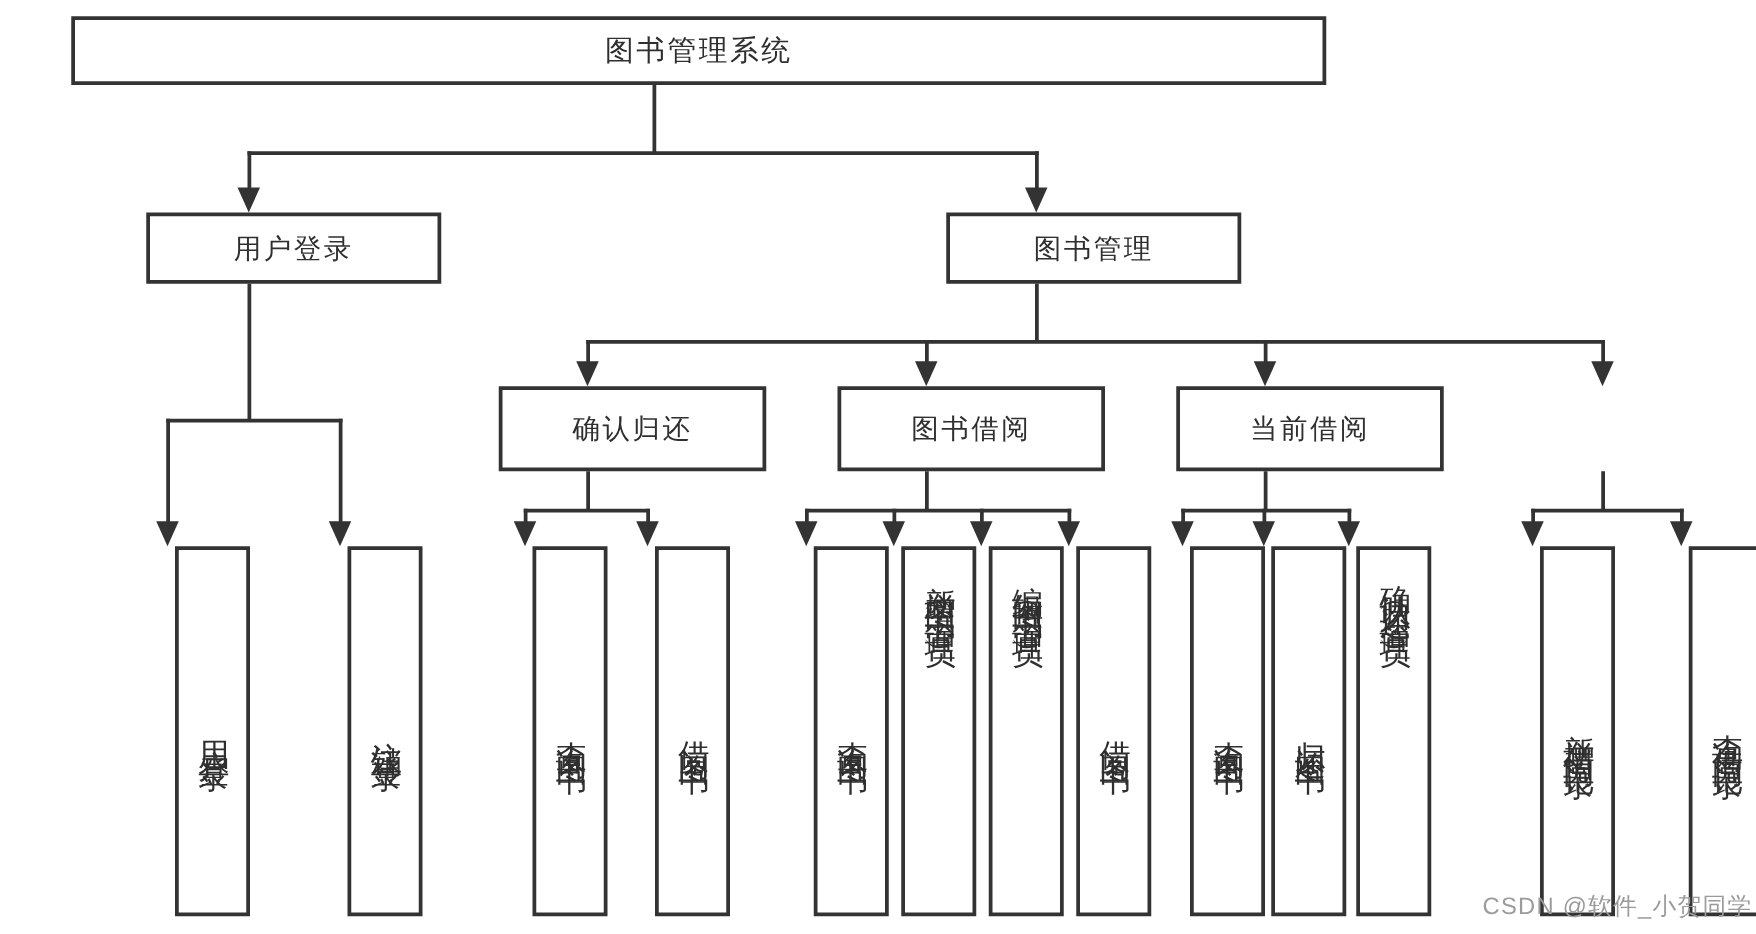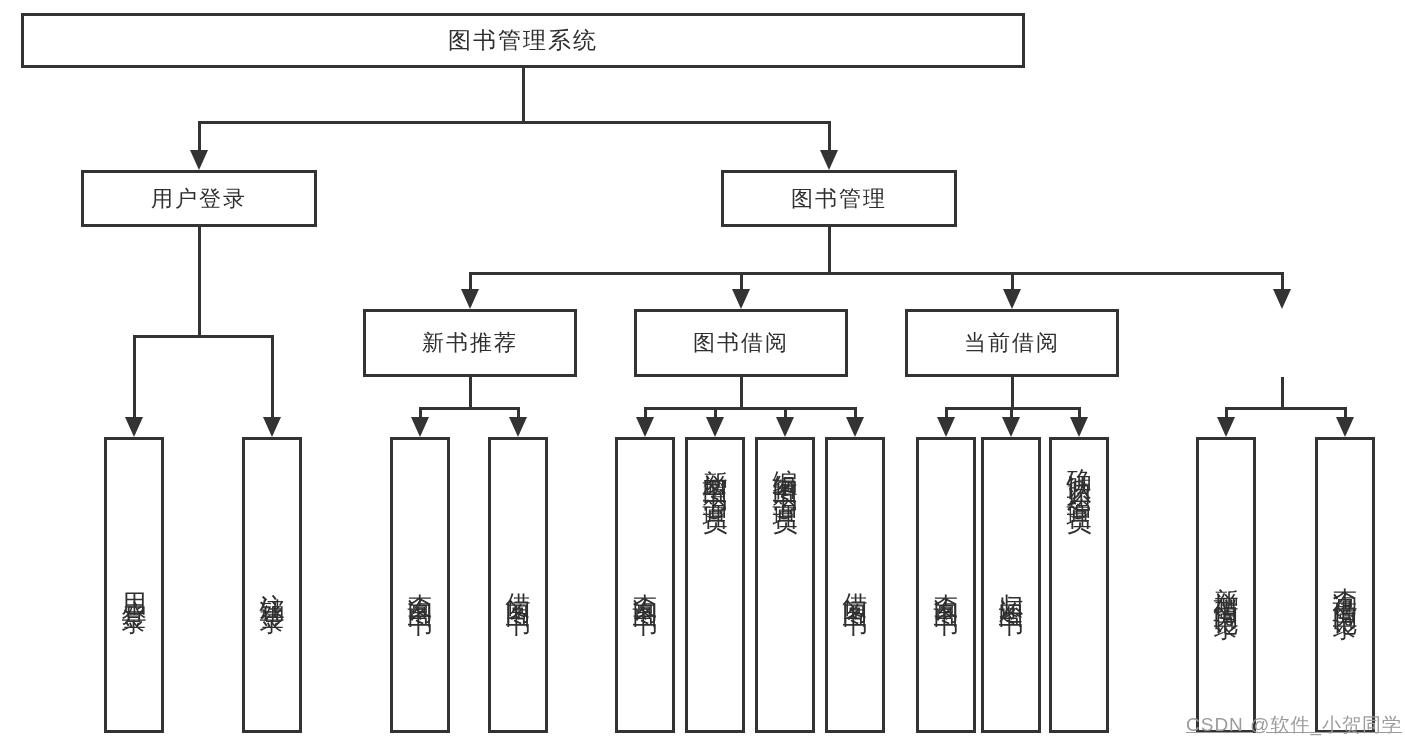--- a/index.html
+++ b/index.html
@@ -12,20 +12,21 @@
   }
   .box{
     position:absolute;
     box-sizing:border-box;
     border:3px solid #333333;
     background:#ffffff;
     display:flex;
     align-items:center;
     justify-content:center;
     color:#2f2f2f;
+    margin-left:36px;
   }
   .hnode{
     font-size:22px;
     letter-spacing:2px;
     white-space:nowrap;
   }
   .rootnode{font-size:23px;}
   .leaf{
     writing-mode:vertical-rl;
     text-orientation:mixed;
@@ -49,34 +50,33 @@
     border-right:9px solid transparent;
     border-top:20px solid #333333;
   }
   .watermark{
     position:absolute;
     left:1186px;top:712px;
     font-size:19px;
     color:#9b9b9b;
     white-space:nowrap;
     letter-spacing:1px;
-    text-decoration:underline;
   }
 </style>
 </head>
 <body>
 
 <div id="canvas">
 
   <div class="box hnode rootnode" style="left:21px;top:13px;width:1004px;height:55px">图书管理系统</div>
 
   <div class="box hnode" style="left:81px;top:170px;width:236px;height:57px">用户登录</div>
   <div class="box hnode" style="left:721px;top:170px;width:236px;height:57px">图书管理</div>
 
-  <div class="box hnode" style="left:363px;top:309px;width:214px;height:68px">新书推荐</div>
+  <div class="box hnode" style="left:363px;top:309px;width:214px;height:68px">确认归还</div>
   <div class="box hnode" style="left:634px;top:309px;width:214px;height:68px">图书借阅</div>
   <div class="box hnode" style="left:905px;top:309px;width:214px;height:68px">当前借阅</div>
 
   <div class="box leaf" style="left:104px;top:437px;width:60px;height:296px">用户登录</div>
   <div class="box leaf" style="left:242px;top:437px;width:60px;height:296px">注销登录</div>
 
   <div class="box leaf" style="left:390px;top:437px;width:60px;height:296px">查询图书</div>
   <div class="box leaf" style="left:488px;top:437px;width:60px;height:296px">借阅图书</div>
 
   <div class="box leaf" style="left:615px;top:437px;width:60px;height:296px">查询图书</div>

